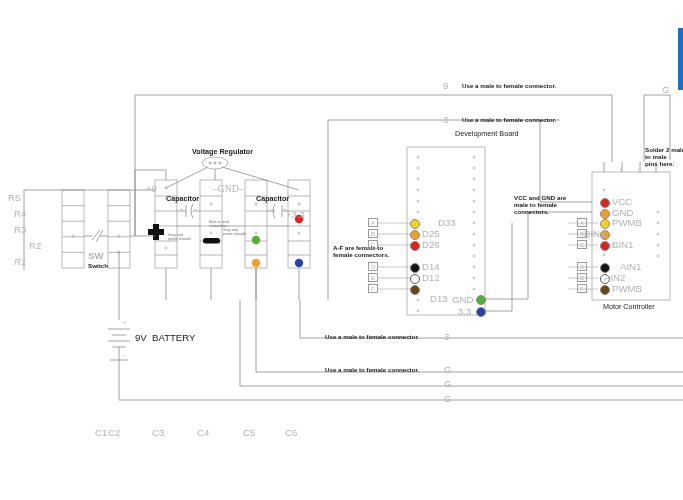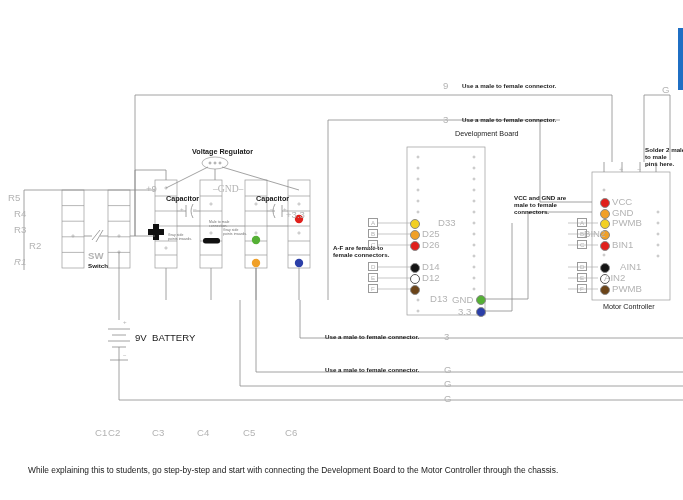--- a/index.html
+++ b/index.html
@@ -386,17 +386,16 @@
 
   <div class="lbl s6 bold dark" style="left:325px;top:333px;">Use a male to female connector.</div>
   <div class="lbl s9 gray" style="left:444px;top:331px;">3</div>
 
   <div class="lbl s6 bold dark" style="left:325px;top:366px;">Use a male to female connector.</div>
   <div class="lbl s9 gray" style="left:444px;top:364px;">G</div>
 
   <div class="lbl s9 gray" style="left:444px;top:378px;">G</div>
   <div class="lbl s9 gray" style="left:444px;top:393px;">G</div>
 
-  <div class="lbl caption" style="left:28px;top:466px;width:630px;white-space:normal;">While explaining this to students, go step-by-step and start with connecting the Development Board to the Motor Controller through the chassis.</div>
 
   <div id="topwhite"></div>
   <div id="scrollbar"></div>
 </div>
 
 </body></html>

